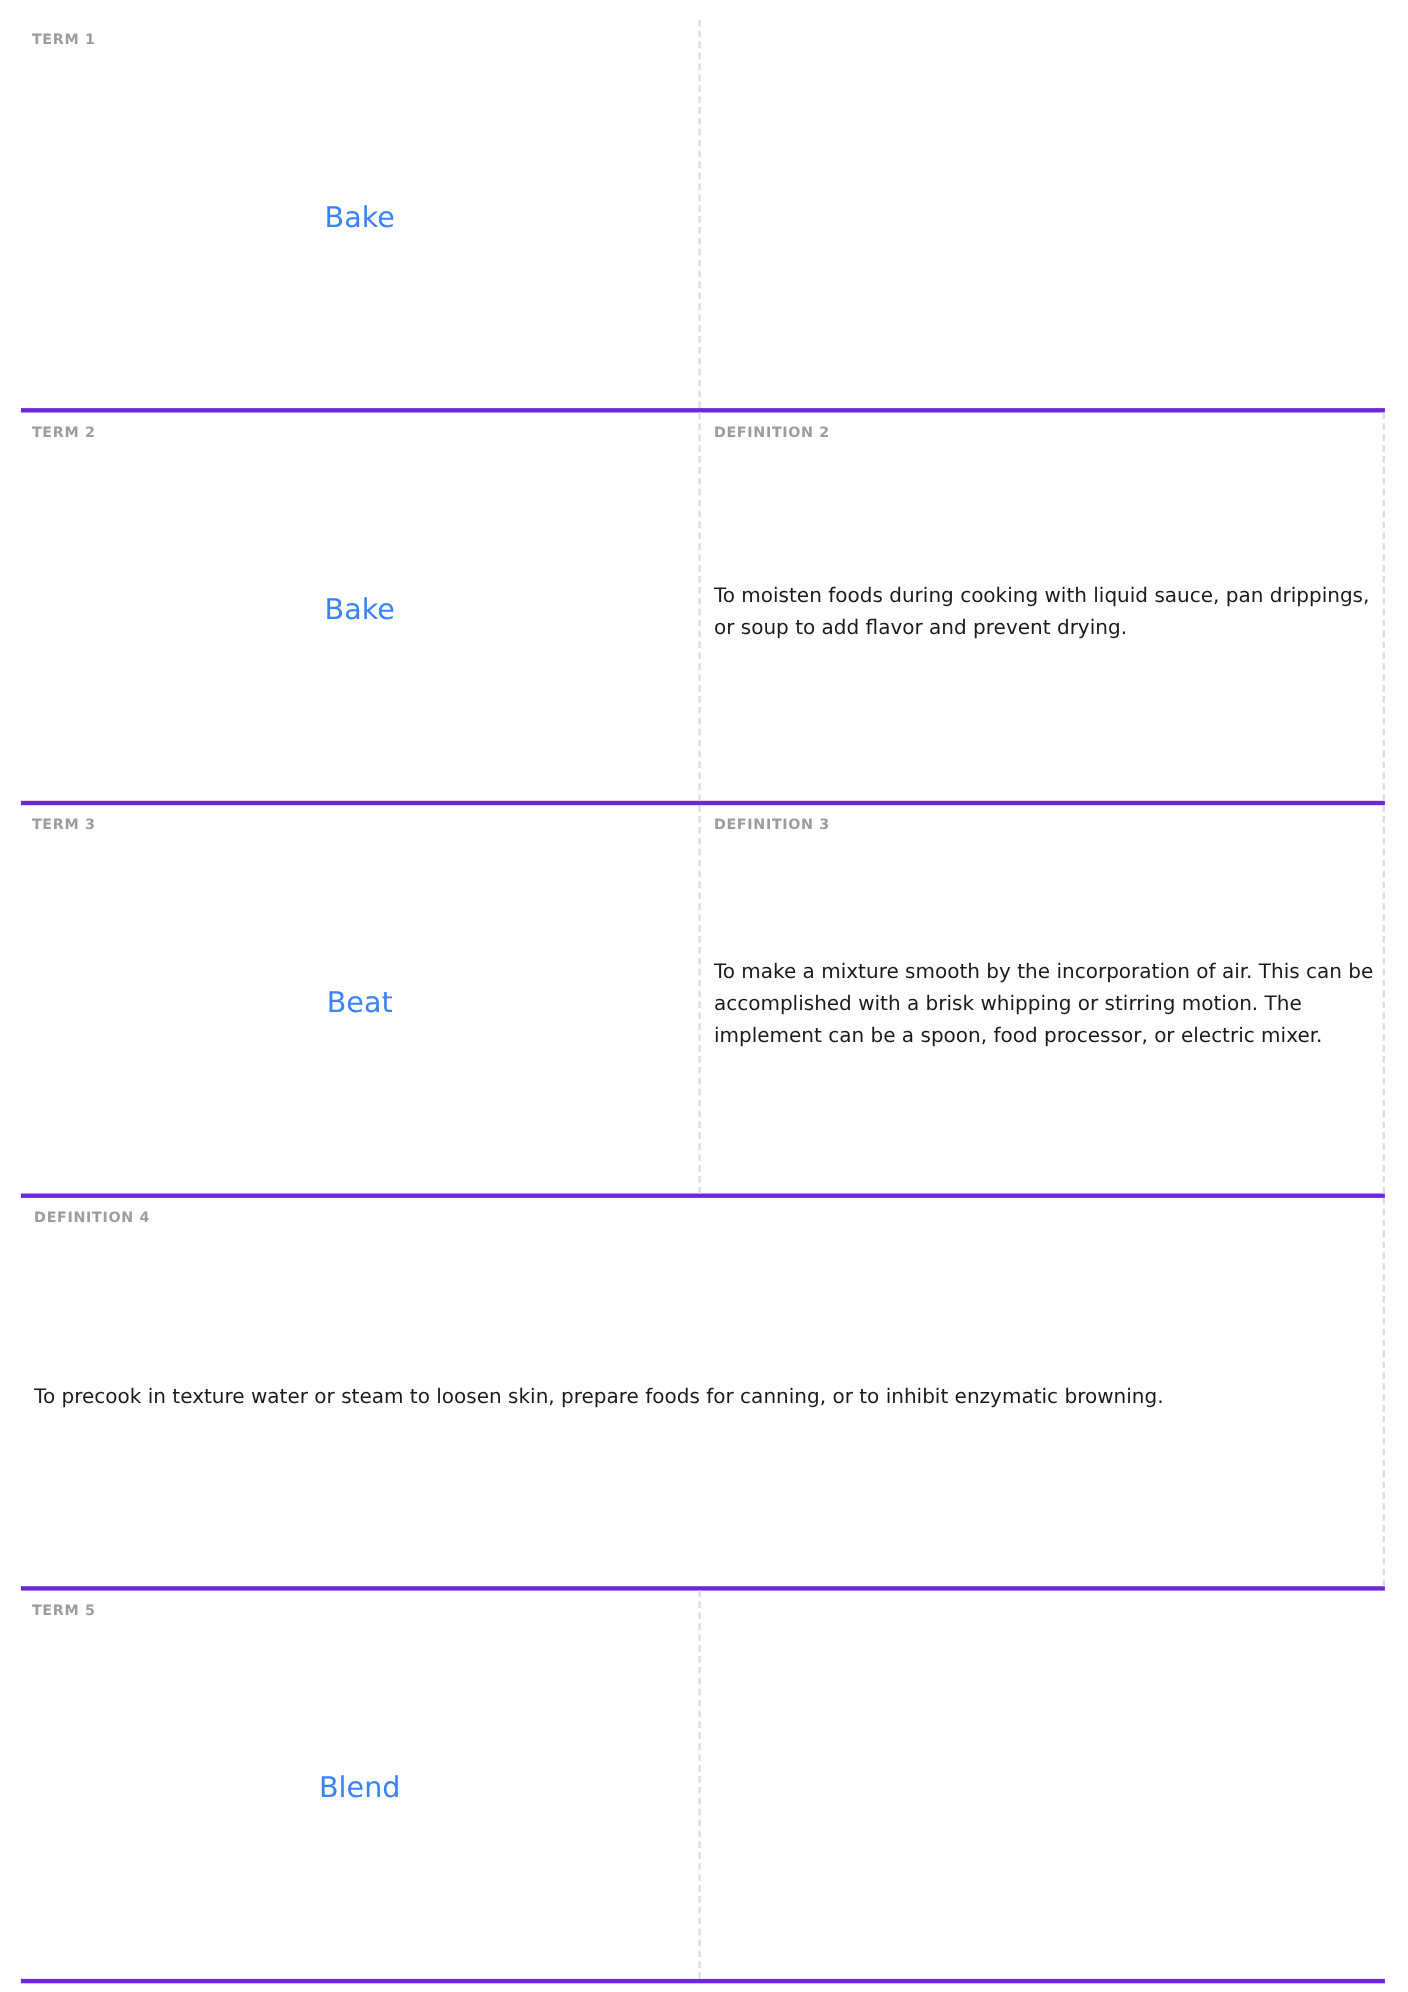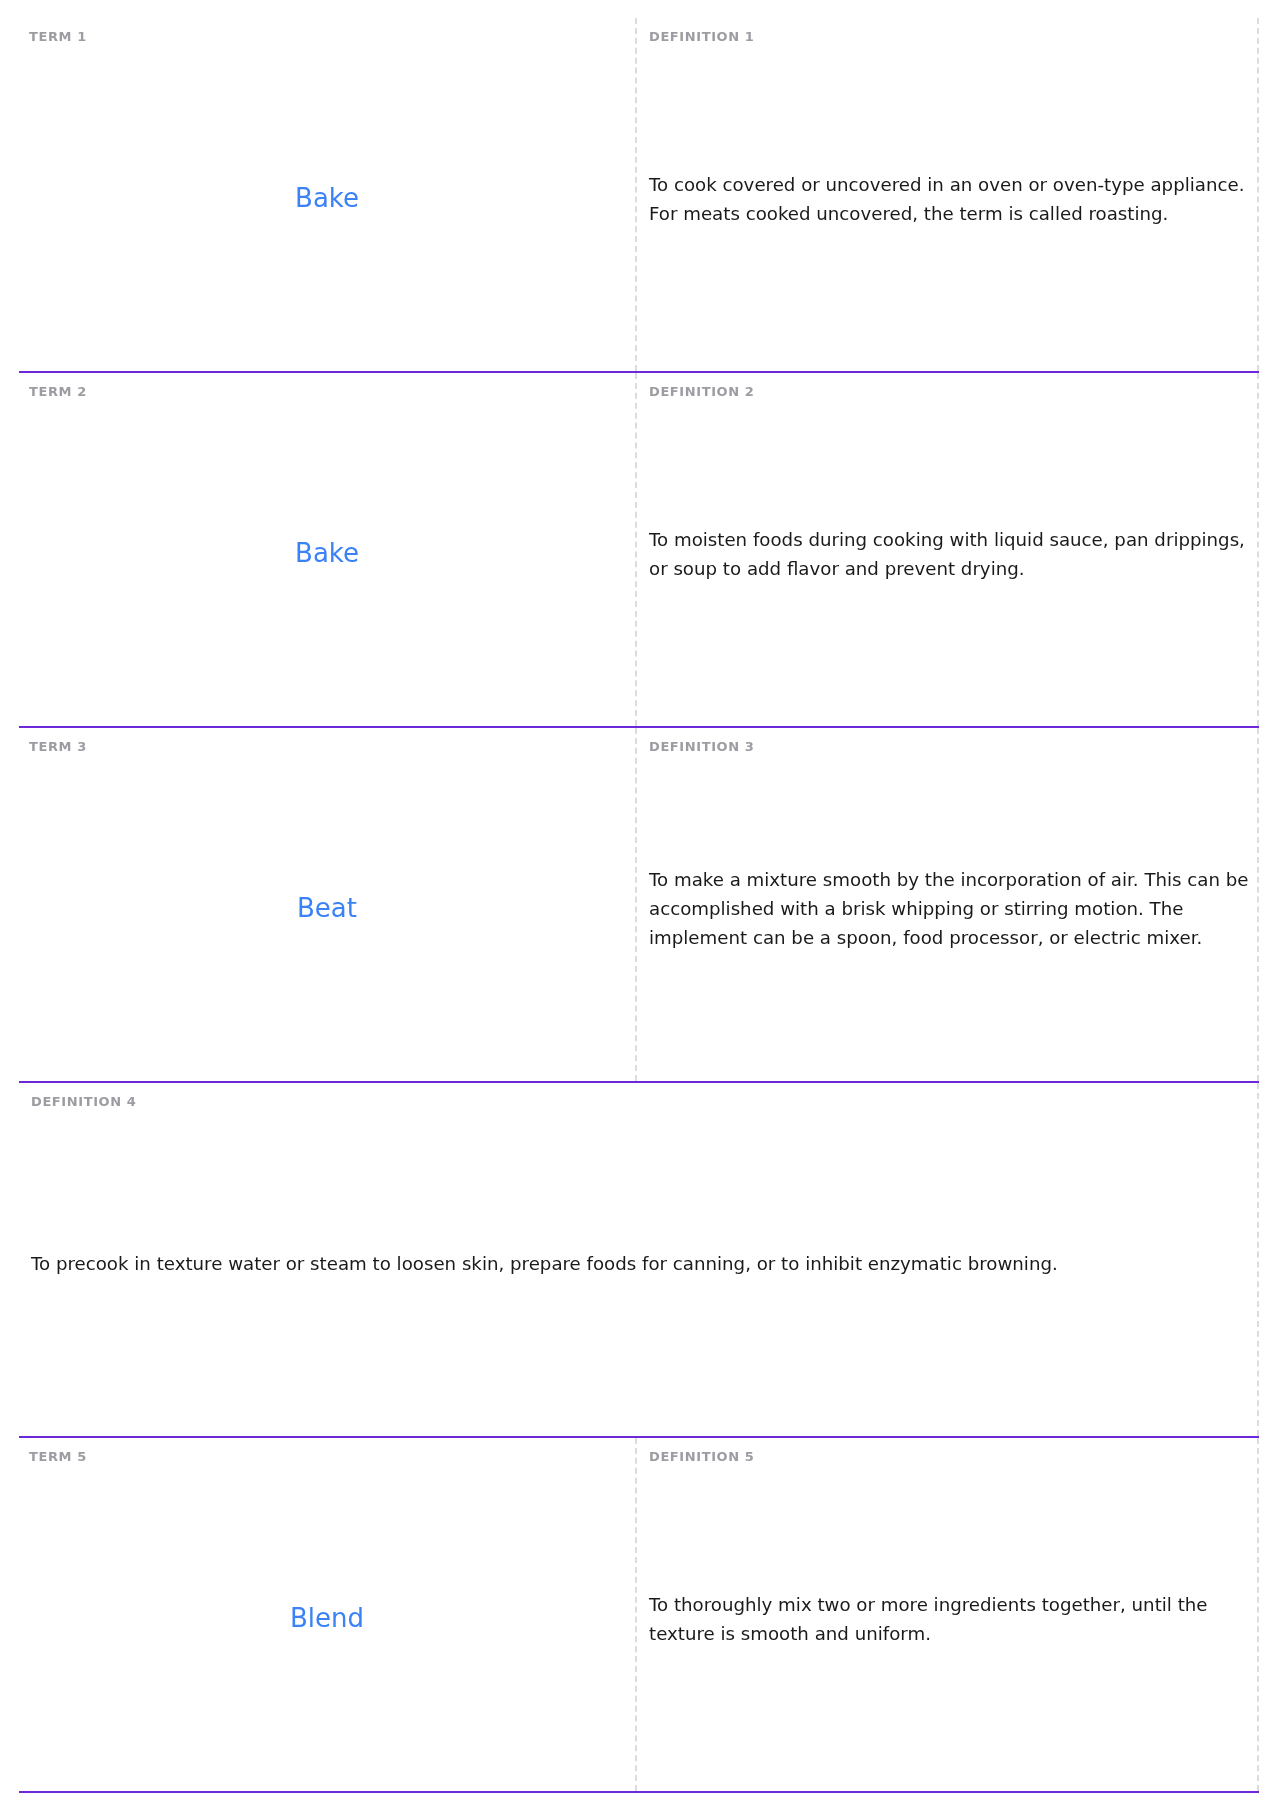--- a/index.html
+++ b/index.html
@@ -16,21 +16,21 @@
     }
     .sheet {
       position: absolute;
       left: 19px;
       top: 18px;
       width: 1240px;
     }
     .card-row {
       display: flex;
       height: 353px;
-      border-bottom: 2px solid #6d28d9;
+      border-bottom: 4px solid #6d28d9;
       box-sizing: content-box;
       justify-content: space-between;
     }
     .cell {
       position: relative;
       height: 100%;
       box-sizing: border-box;
     }
     .cell.term {
       width: 618px;
@@ -88,26 +88,20 @@
 </head>
 <body>
 
 <div class="sheet">
 
   <div class="card-row">
     <div class="cell term">
       <div class="cell-label">TERM 1</div>
       <div class="term-text">Bake</div>
     </div>
-    <div class="cell def">
-      <div class="cell-label">DEFINITION 1</div>
-      <div class="def-text">
-          <span>To cook covered or uncovered in an oven or oven-type appliance. For meats cooked uncovered, the term is called roasting.</span>
-        </div>
-    </div>
   </div>
 
   <div class="card-row">
     <div class="cell term">
       <div class="cell-label">TERM 2</div>
       <div class="term-text">Bake</div>
     </div>
     <div class="cell def">
       <div class="cell-label">DEFINITION 2</div>
       <div class="def-text">
@@ -136,21 +130,15 @@
           <span>To precook in texture water or steam to loosen skin, prepare foods for canning, or to inhibit enzymatic browning.</span>
         </div>
     </div>
   </div>
 
   <div class="card-row">
     <div class="cell term">
       <div class="cell-label">TERM 5</div>
       <div class="term-text">Blend</div>
     </div>
-    <div class="cell def">
-      <div class="cell-label">DEFINITION 5</div>
-      <div class="def-text">
-          <span>To thoroughly mix two or more ingredients together, until the texture is smooth and uniform.</span>
-        </div>
-    </div>
   </div>
 
 </div>
 
 </body></html>

